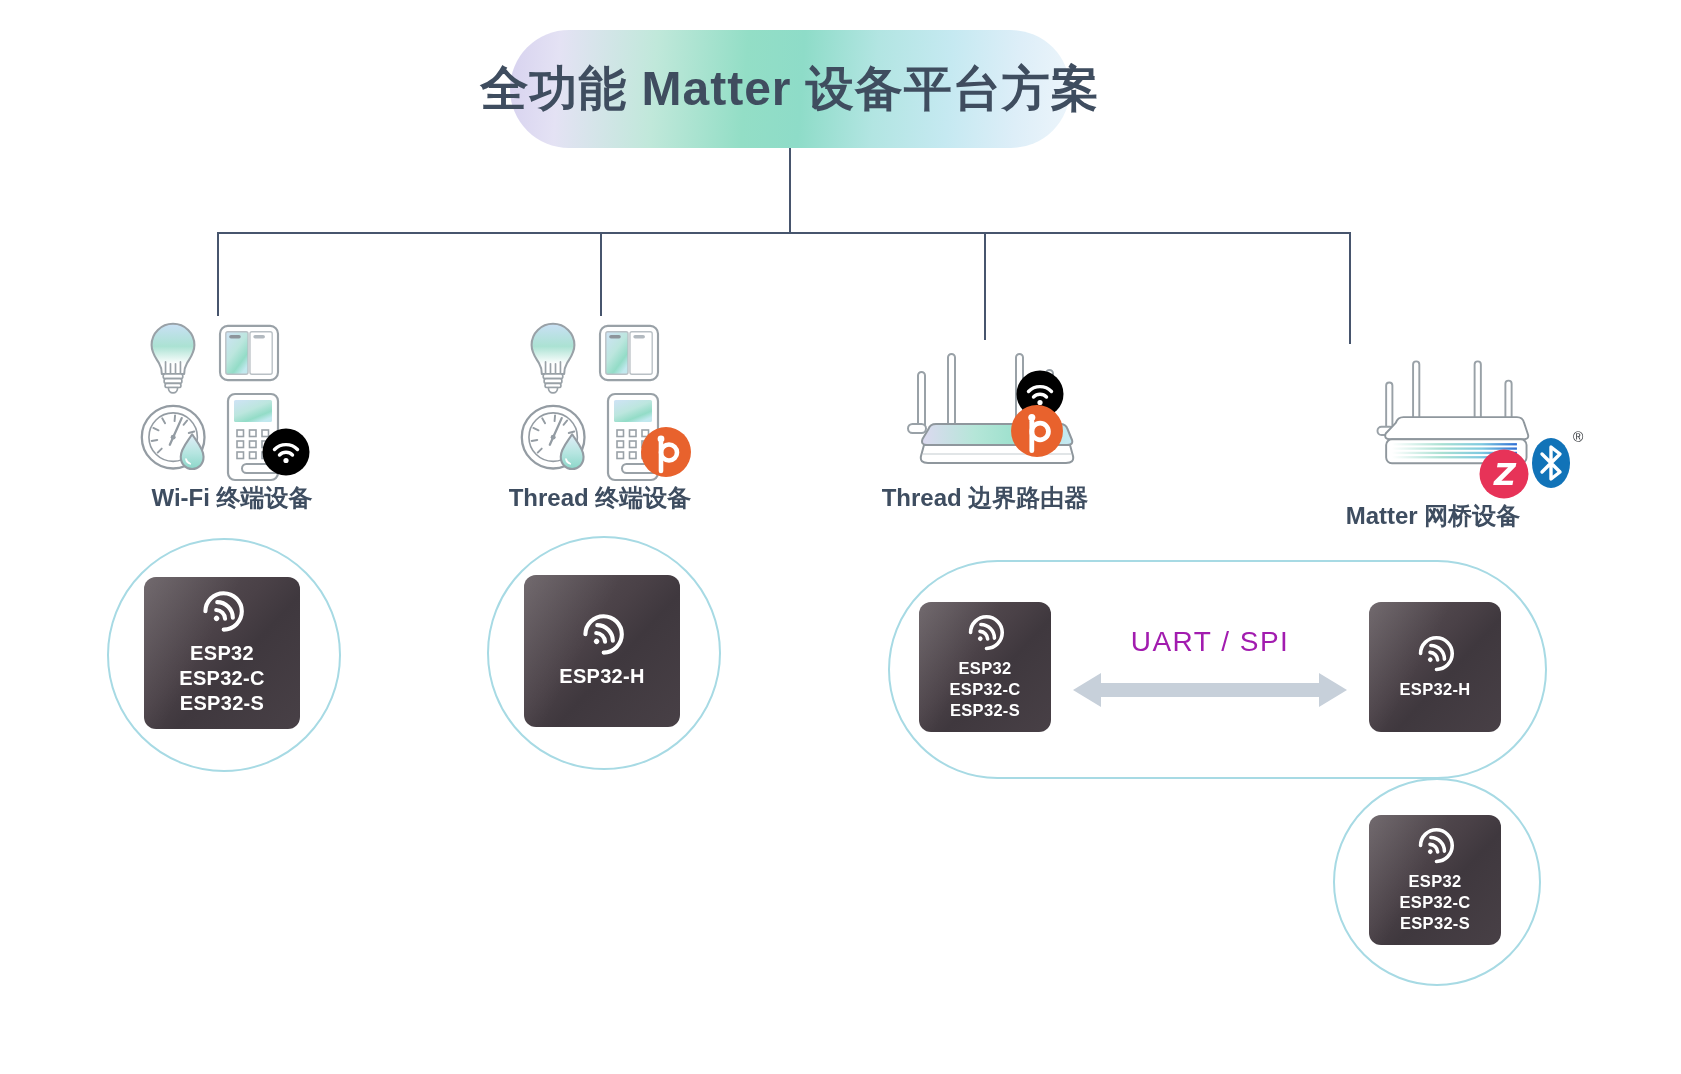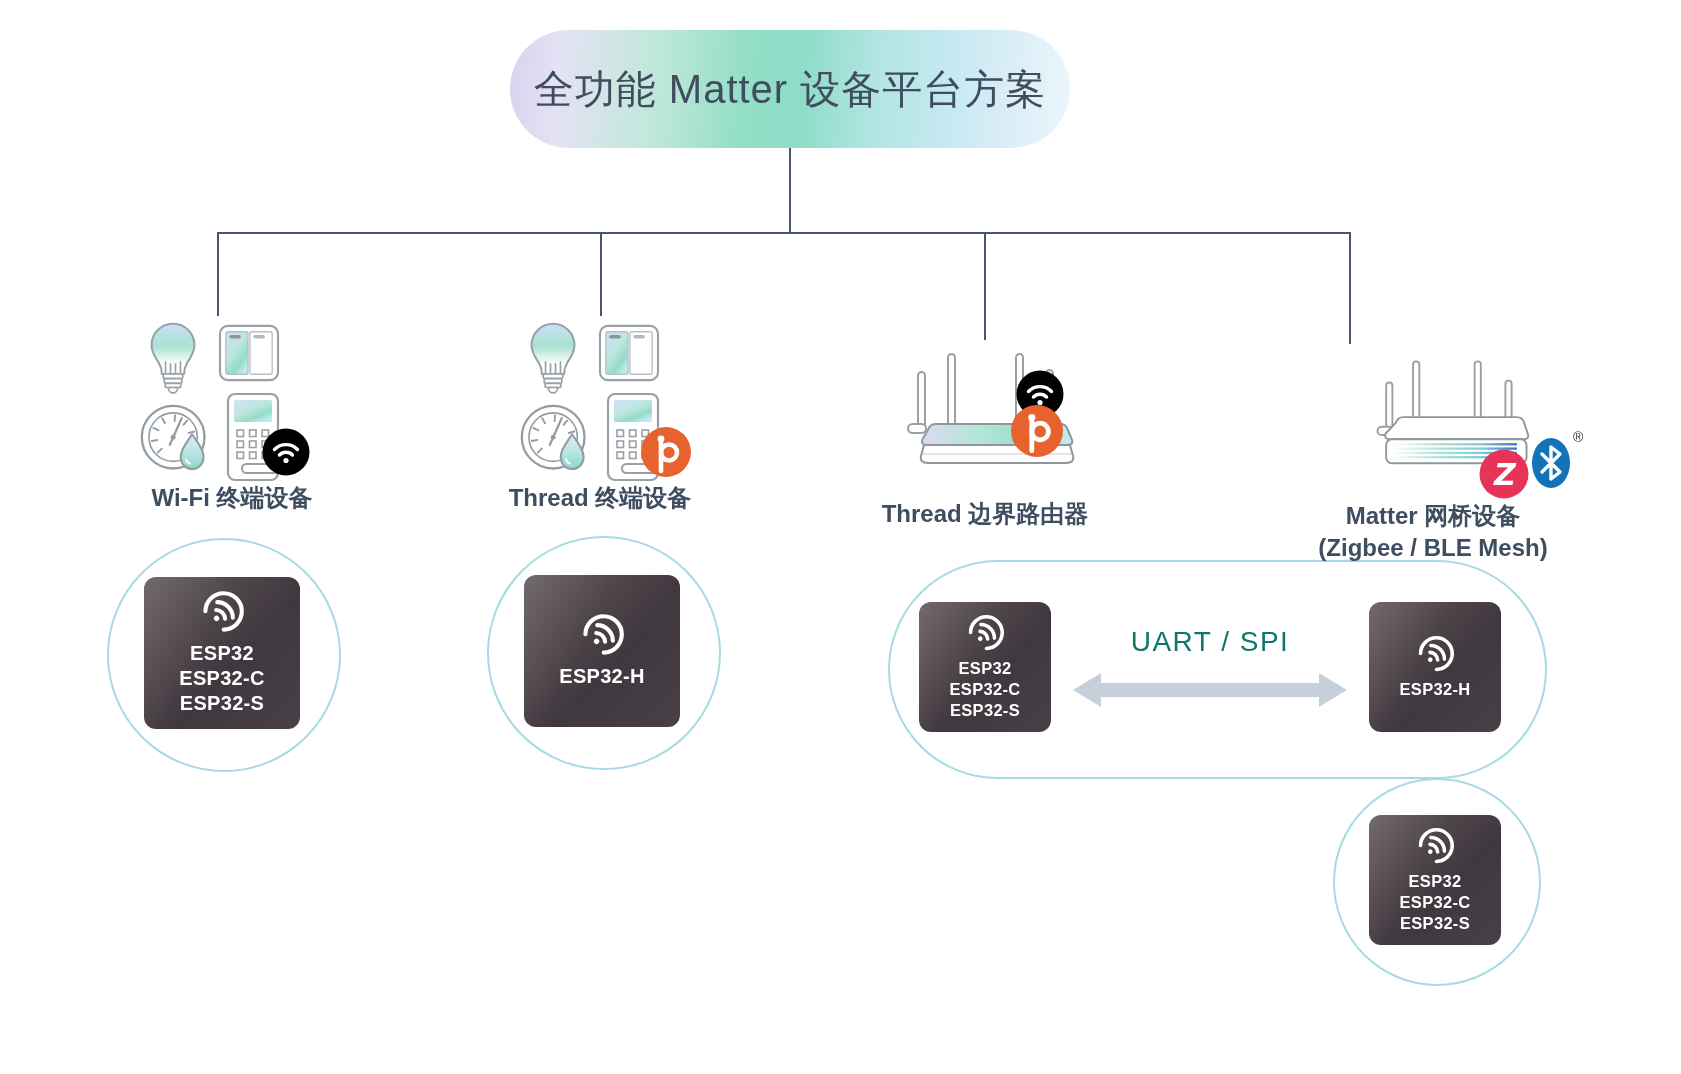--- a/index.html
+++ b/index.html
@@ -4,38 +4,38 @@
 <style>
   html,body{margin:0;padding:0;background:#fff;}
   .canvas{position:relative;width:1681px;height:1074px;background:#ffffff;overflow:hidden;
           font-family:"Liberation Sans","DejaVu Sans",sans-serif;}
   .abs{position:absolute;}
   .line{position:absolute;background:#47556d;}
   .pill{position:absolute;left:510px;top:30px;width:560px;height:118px;border-radius:59px;
         background:linear-gradient(94deg,#d7d2ef 0%,#e4e2f4 9%,#c0e8da 26%,#93dec6 42%,
                    #8edcc8 52%,#b2e5e2 65%,#c5e9f1 78%,#ddeef8 90%,#edf5fb 100%);
         display:flex;align-items:center;justify-content:center;}
-  .pill-title{font-size:40px;font-weight:400;color:#3f4d5f;letter-spacing:1px;white-space:nowrap;}
+  .pill-title{font-size:48px;font-weight:700;color:#3f4d5f;letter-spacing:1px;white-space:nowrap;}
   .glabel{position:absolute;transform:translateX(-50%);font-size:24px;font-weight:700;
           color:#3e4d60;white-space:nowrap;text-align:center;line-height:32px;}
   .circle{position:absolute;border:2.5px solid #a7dae4;border-radius:50%;background:#fff;}
   .stadium{position:absolute;border:2.5px solid #a7dae4;border-radius:110px;background:#fff;}
   .chip{position:absolute;border-radius:12px;overflow:hidden;
         background:linear-gradient(133deg,#5d5459 0%,#4a4147 42%,#3f383e 58%,#484046 100%);
         display:flex;flex-direction:column;align-items:center;justify-content:center;
         color:#fff;text-align:center;}
   .chip::after{content:"";position:absolute;inset:0;border-radius:12px;
         background:linear-gradient(118deg,rgba(255,255,255,.13) 0%,rgba(255,255,255,0) 42%);}
   .chip .cline{font-weight:700;letter-spacing:.3px;position:relative;z-index:1;}
   .chip-lg .cline{font-size:20px;line-height:25px;}
   .chip-sm .cline{font-size:16.5px;line-height:21px;}
   .chip-lg .esp-logo{width:46px;height:46px;margin-bottom:5px;}
   .chip-sm .esp-logo{width:40px;height:40px;margin-bottom:4px;}
   .esp-logo{display:block;position:relative;z-index:1;}
-  .uart{position:absolute;transform:translateX(-50%);font-size:28px;color:#0f766e;
+  .uart{position:absolute;transform:translateX(-50%);font-size:28px;color:#a21caf;
         letter-spacing:1.5px;white-space:nowrap;}
   .shaft{position:absolute;background:#c7d0da;}
   .ahead{position:absolute;width:0;height:0;border-top:17px solid transparent;border-bottom:17px solid transparent;}
   .ahead.left{border-right:28px solid #c7d0da;}
   .ahead.right{border-left:28px solid #c7d0da;}
   .regmark{position:absolute;font-size:14px;color:#2f3338;}
   svg{display:block;}
 </style>
 </head>
 <body>
@@ -271,21 +271,21 @@
     <circle cx="24" cy="32.5" r="2.6" fill="#fff"></circle>
   </svg>
   <svg class="abs" style="left:1010px;top:404px;" width="54" height="54" viewBox="0 0 52 52">
     <circle cx="26" cy="26" r="25" fill="#e8622d"></circle>
     <g fill="none" stroke="#fff" stroke-linecap="round">
       <circle cx="29" cy="26.5" r="8" stroke-width="4.6"></circle>
       <path d="M21 45 L21 16.5" stroke-width="4.6"></path>
     </g>
     <circle cx="21" cy="13" r="3.4" fill="#fff"></circle>
   </svg>
-  <div class="glabel" style="left:985px;top:482px;margin-top:16px;">Thread 边界路由器</div>
+  <div class="glabel" style="left:985px;top:482px;">Thread 边界路由器</div>
 
   <div class="stadium" style="left:888px;top:560px;width:655px;height:215px;"></div>
   <div class="chip chip-sm" style="left:919px;top:602px;width:132px;height:130px;">
     <svg class="esp-logo" viewBox="0 0 48 48">
       <g transform="rotate(45 24 24)" fill="none" stroke="#fff" stroke-linecap="round">
         <path d="M10.5 35 A19 19 0 1 1 37.5 35" stroke-width="4.3"></path>
         <path d="M12.5 19.5 a16.5 16.5 0 0 1 23 0" stroke-width="4.3"></path>
         <path d="M17.5 26 a9.5 9.5 0 0 1 13 0" stroke-width="4.3"></path>
         <circle cx="24" cy="32" r="2.8" fill="#fff" stroke="none"></circle>
       </g>
@@ -331,21 +331,20 @@
     <circle cx="24" cy="24" r="23.5" fill="#e73358"></circle>
     <text x="25" y="34.5" text-anchor="middle" font-size="29" font-weight="bold" font-style="italic" fill="#ffffff" font-family="DejaVu Sans, sans-serif">Z</text>
   </svg>
   <svg class="abs" style="left:1531px;top:437px;" width="40" height="52" viewBox="0 0 40 52">
     <ellipse cx="20" cy="26" rx="19" ry="25" fill="#1173b8"></ellipse>
     <path d="M11 17 L29 35 L20 42 L20 10 L29 17 L11 35" fill="none" stroke="#fff" stroke-width="3.4" stroke-linejoin="round" stroke-linecap="round"></path>
   </svg>
   <div class="regmark" style="left:1573px;top:429px;">®</div>
   <div class="glabel" style="left:1433px;top:482px;margin-top:18px;">
     <div>Matter 网桥设备</div>
-    <div>(Zigbee / BLE Mesh)</div>
   </div>
   <div class="circle" style="left:1333px;top:778px;width:204px;height:204px;"></div>
   <div class="chip chip-sm" style="left:1369px;top:815px;width:132px;height:130px;">
     <svg class="esp-logo" viewBox="0 0 48 48">
       <g transform="rotate(45 24 24)" fill="none" stroke="#fff" stroke-linecap="round">
         <path d="M10.5 35 A19 19 0 1 1 37.5 35" stroke-width="4.3"></path>
         <path d="M12.5 19.5 a16.5 16.5 0 0 1 23 0" stroke-width="4.3"></path>
         <path d="M17.5 26 a9.5 9.5 0 0 1 13 0" stroke-width="4.3"></path>
         <circle cx="24" cy="32" r="2.8" fill="#fff" stroke="none"></circle>
       </g>

